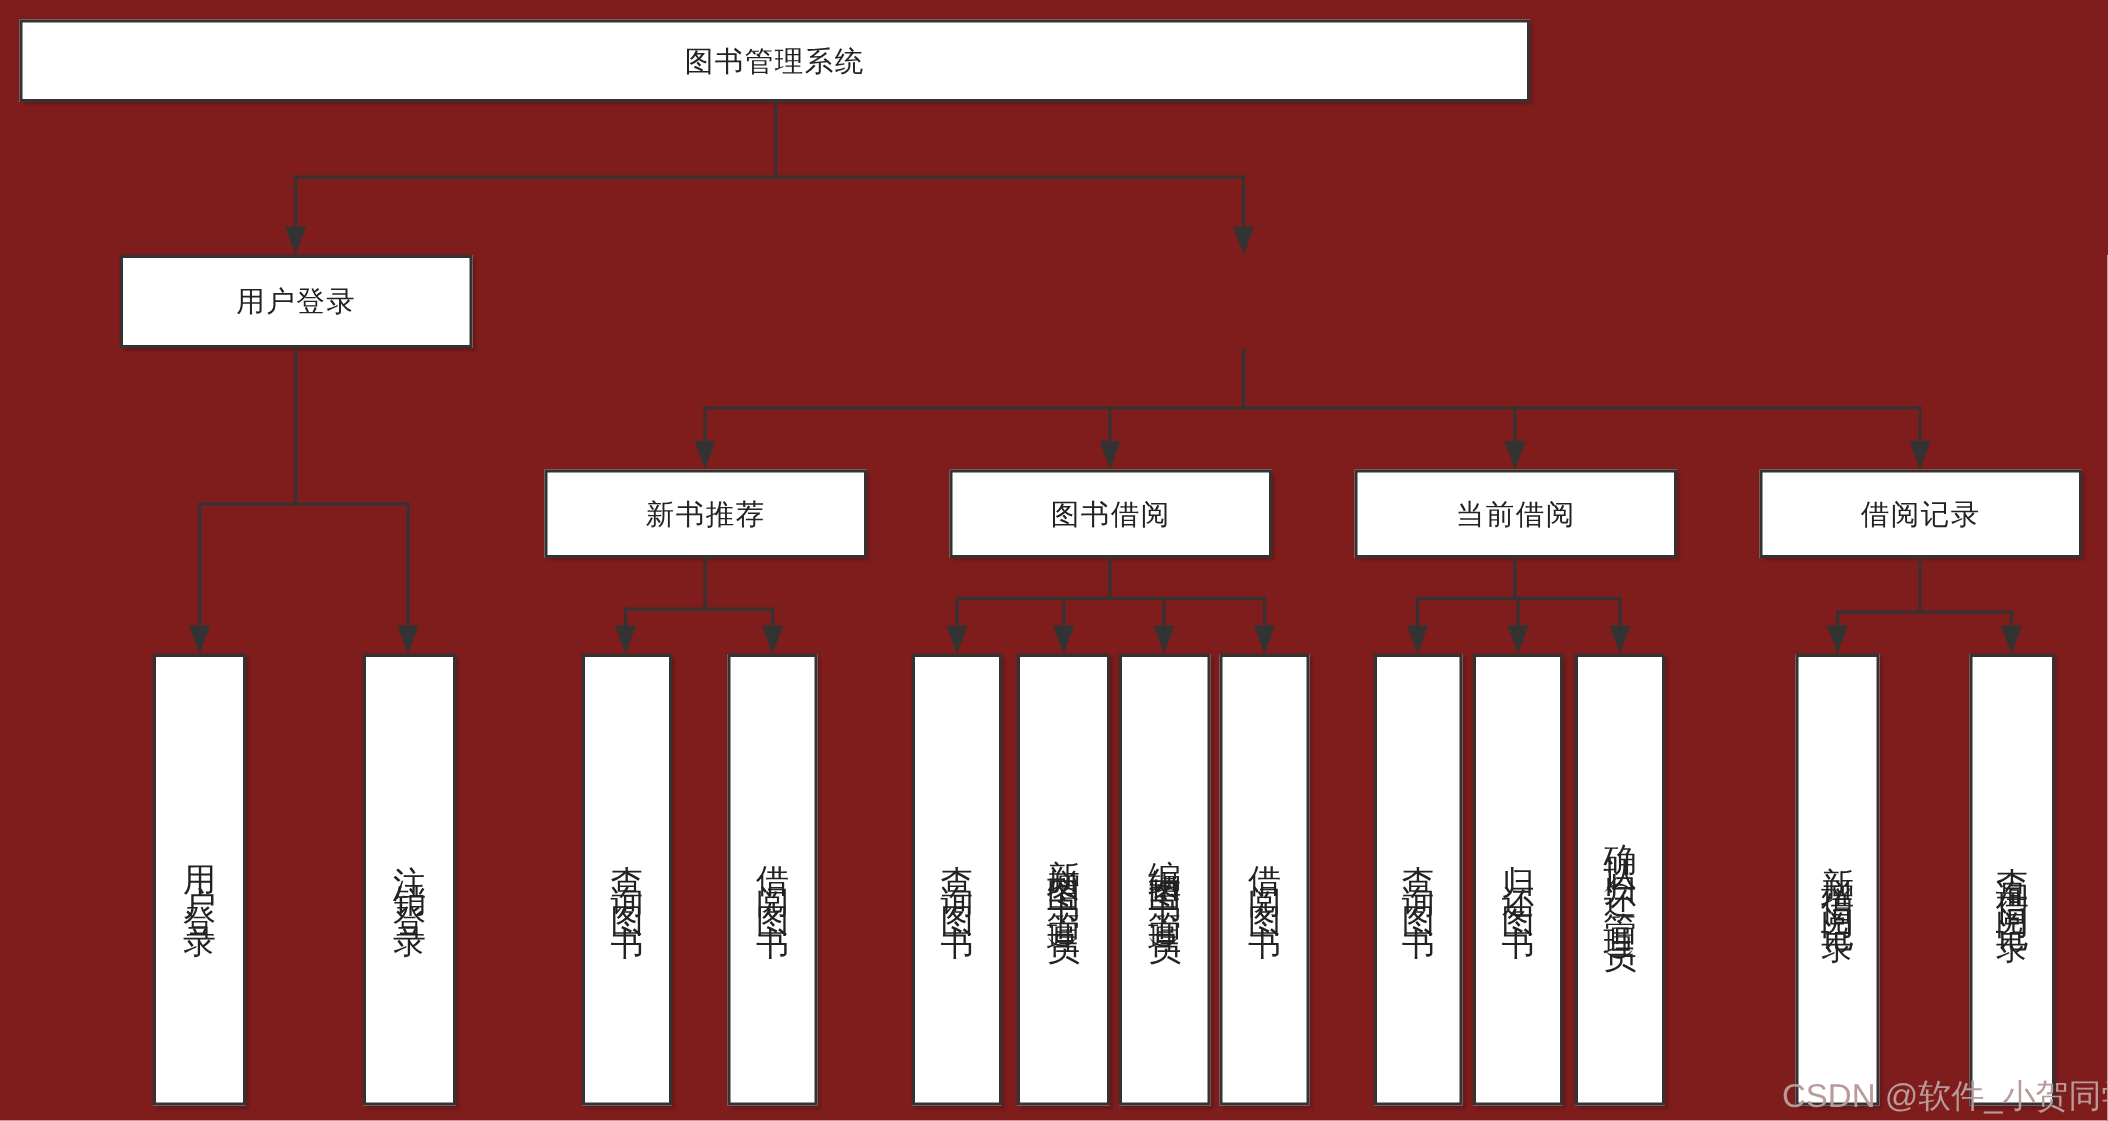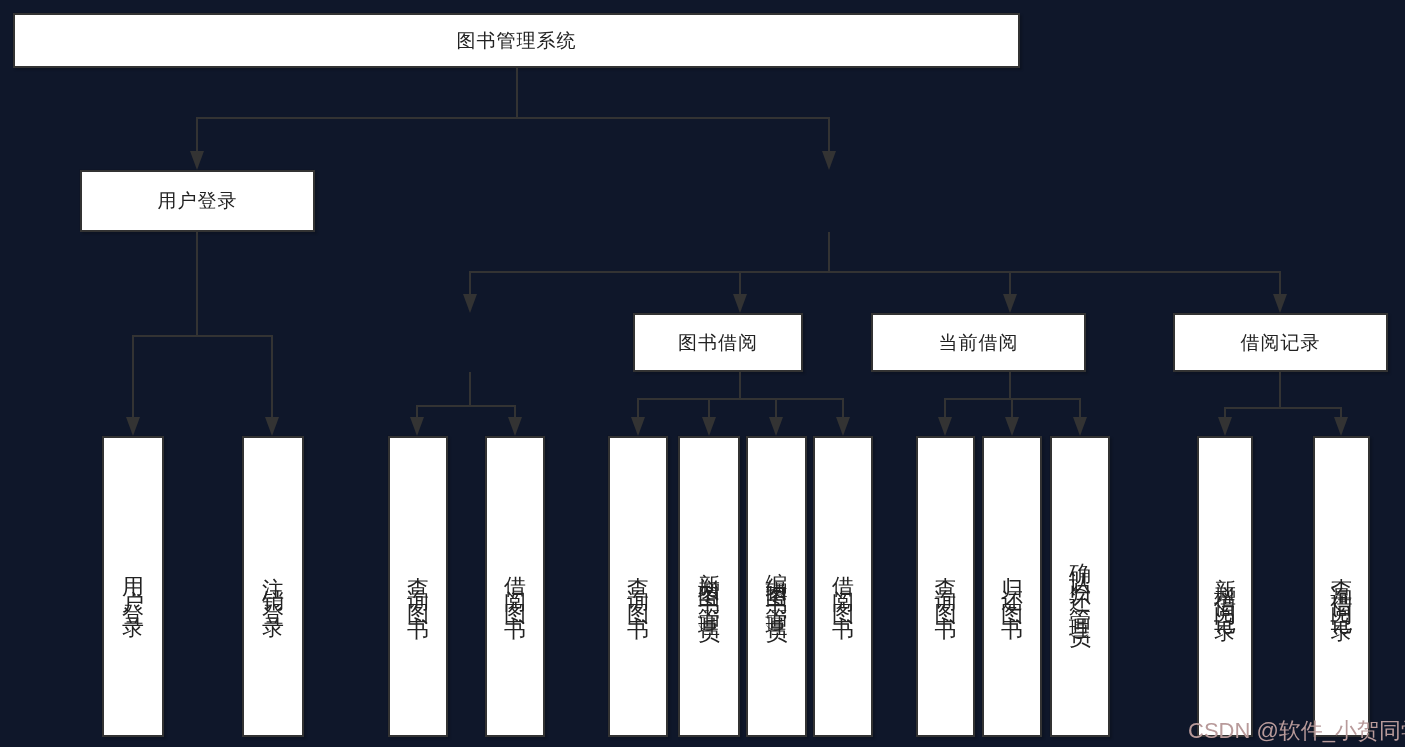--- a/index.html
+++ b/index.html
@@ -1,19 +1,19 @@
 <!DOCTYPE html>
 <html><head>
 <meta charset="utf-8">
 <style>
   html,body{margin:0;padding:0;background:#ffffff;}
   .canvas{
     position:relative;
     width:1405px;height:747px;
-    background:#0f172a;
+    background:#7f1d1d;
     font-family:"Liberation Sans", sans-serif;
     color:#222222;
     overflow:hidden;
   }
   .box{
     position:absolute;
     box-sizing:border-box;
     background:#ffffff;
     border:2px solid #333333;
     box-shadow:2px 2px 2px rgba(0,0,0,0.18), -1px -1px 0 rgba(0,0,0,0.06);
@@ -83,24 +83,27 @@
   <div class="hline" style="left:470px;top:271px;width:811px;"></div>
   <div class="vline" style="left:469px;top:271px;height:25px;"></div>
   <div class="arrow" style="left:463px;top:294px;"></div>
   <div class="vline" style="left:739px;top:271px;height:25px;"></div>
   <div class="arrow" style="left:733px;top:294px;"></div>
   <div class="vline" style="left:1009px;top:271px;height:25px;"></div>
   <div class="arrow" style="left:1003px;top:294px;"></div>
   <div class="vline" style="left:1279px;top:271px;height:25px;"></div>
   <div class="arrow" style="left:1273px;top:294px;"></div>
 
-  <div class="box hdr" style="left:633px;top:313px;width:170px;height:59px;">
+  <div class="box hdr" style="left:363px;top:313px;width:215px;height:59px;">
+    <span>新书推荐</span>
+  </div>
+  <div class="box hdr" style="left:633px;top:313px;width:215px;height:59px;">
     <span>图书借阅</span>
   </div>
-  <div class="box hdr" style="left:871px;top:313px;width:215px;height:59px;">
+  <div class="box hdr" style="left:903px;top:313px;width:215px;height:59px;">
     <span>当前借阅</span>
   </div>
   <div class="box hdr" style="left:1173px;top:313px;width:215px;height:59px;">
     <span>借阅记录</span>
   </div>
 
   <div class="vline" style="left:469px;top:372px;height:34px;"></div>
   <div class="hline" style="left:417px;top:405px;width:99px;"></div>
   <div class="vline" style="left:416px;top:405px;height:16px;"></div>
   <div class="arrow" style="left:410px;top:417px;"></div>

